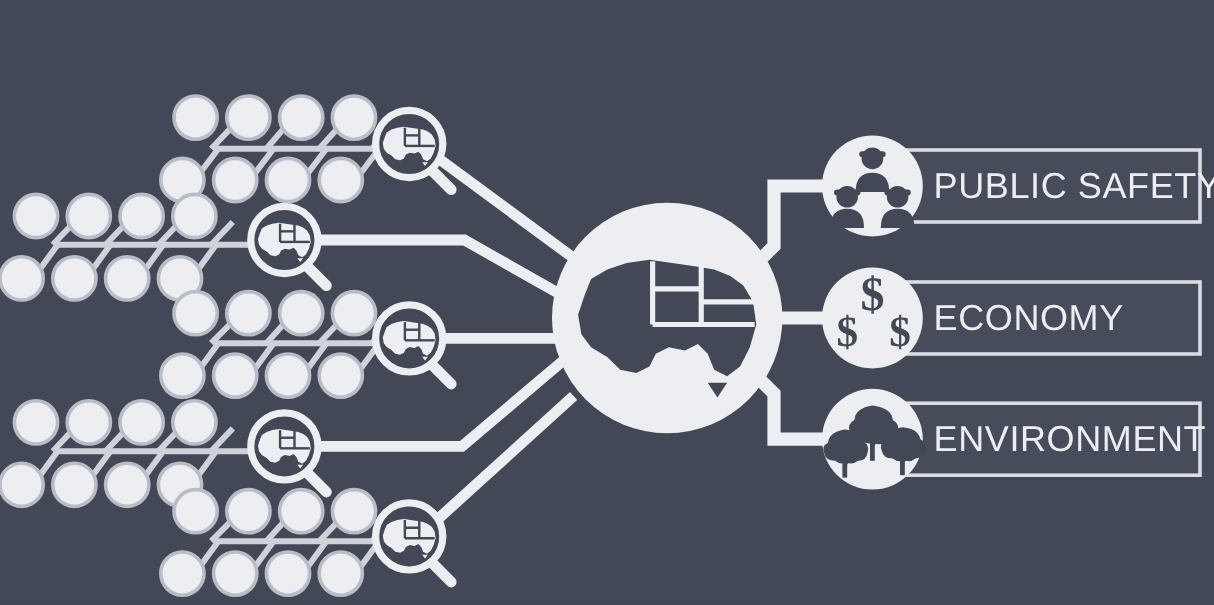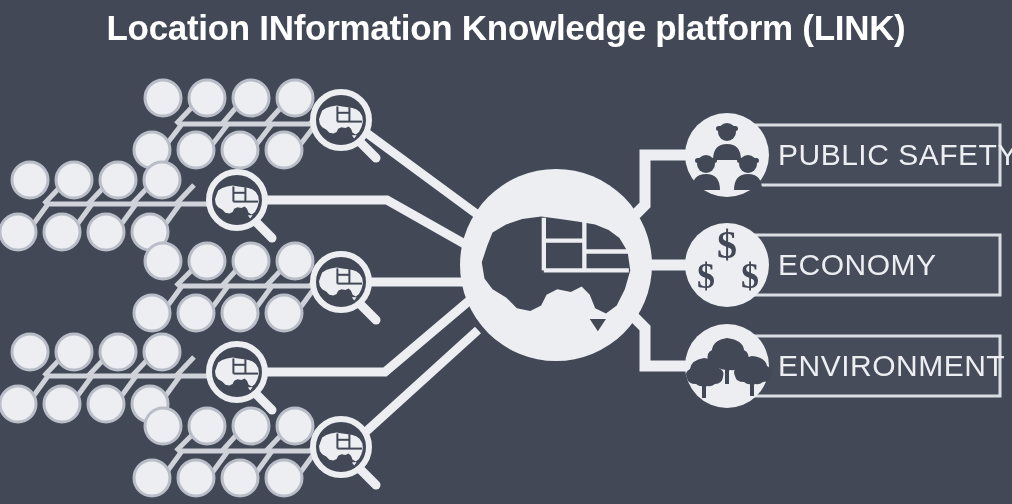--- a/index.html
+++ b/index.html
@@ -46,21 +46,20 @@
     fill: #eceef1;
     letter-spacing: 0.5px;
     dominant-baseline: middle;
   }
 </style>
 </head>
 <body>
 
 <div id="page">
 
-  <div id="title">Location INformation Knowledge platform (LINK)</div>
 
   <svg id="diagram" viewBox="0 0 1012 504">
     <defs>
 
       <g id="aus-map">
         <path d="M8 26 L4 38 L6 50 L12 58 L22 64 L30 72 L40 74 L48 70 L52 62
                  L60 58 L70 60 L78 56 L84 62 L88 72 L96 76 L104 70 L110 58
                  L114 44 L112 30 L106 20 L98 14 L88 10 L76 8 L62 6 L48 4
                  L34 6 L22 10 L12 16 Z" fill="#434857"></path>
       </g>

